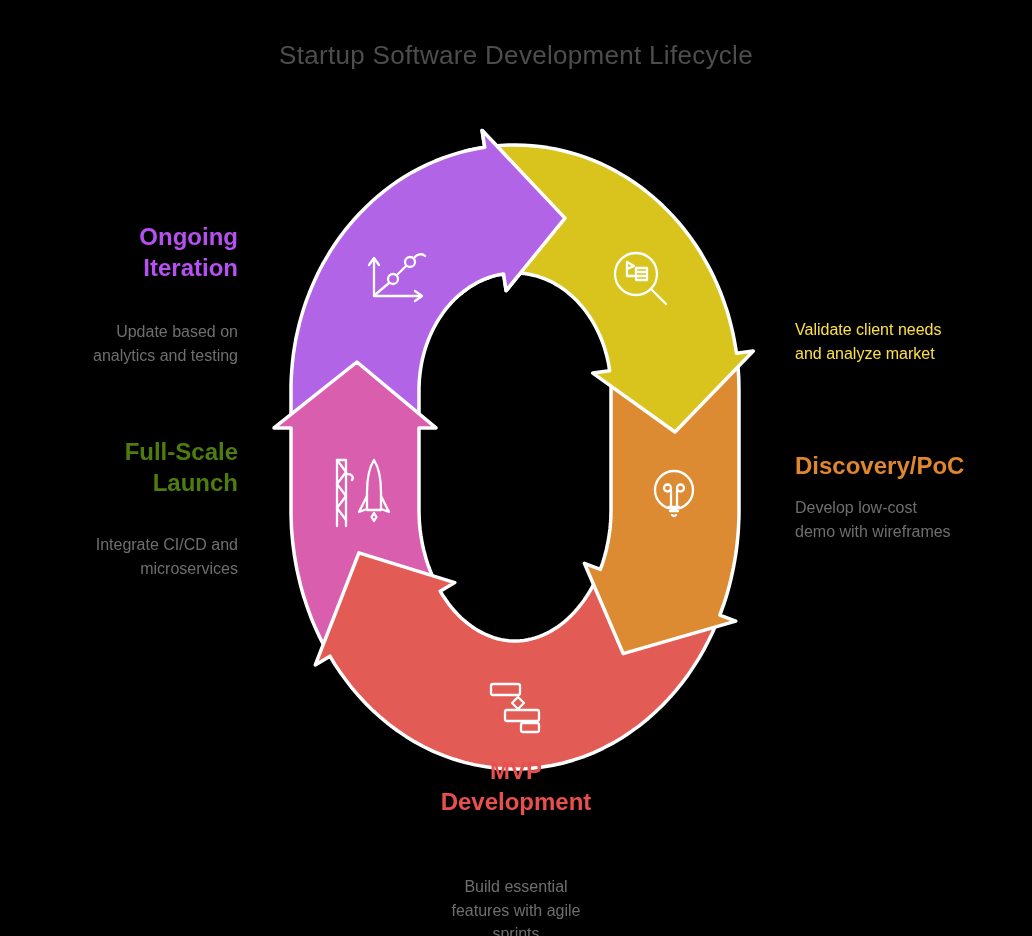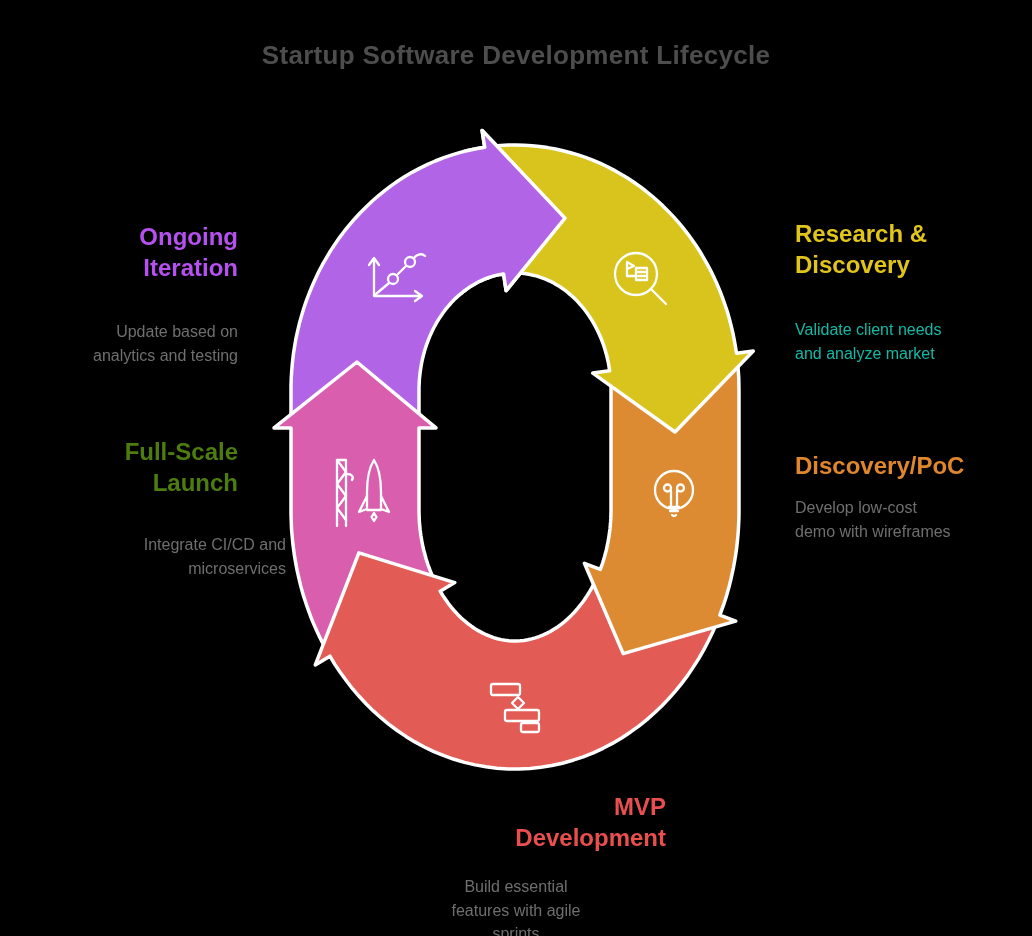--- a/index.html
+++ b/index.html
@@ -5,42 +5,42 @@
   html,body{margin:0;padding:0;}
   body{
     width:1032px;height:936px;position:relative;overflow:hidden;
     font-family:"Liberation Sans", sans-serif;
     background:#000;
   }
   #stage-area{position:absolute;inset:0;}
   svg{position:absolute;left:0;top:0;}
   .page-title{
     position:absolute;left:0;top:40px;width:1032px;
-    text-align:center;font-size:26px;font-weight:700;letter-spacing:.3px;
+    text-align:center;font-size:26px;font-weight:400;letter-spacing:.3px;
   }
   .stage-label{
     position:absolute;font-size:24px;font-weight:700;line-height:1.28;
     white-space:pre-line;
   }
   .stage-desc{
     position:absolute;font-size:16px;font-weight:400;line-height:1.47;
     white-space:pre-line;
     margin-top:29px;
   }
   .align-right{text-align:right;}
   .align-center{text-align:center;}
   #label-research{left:795px;top:219px;}
   #desc-research{left:795px;top:289px;}
   #label-prototype{left:795px;top:451px;}
   #desc-prototype{left:795px;top:467px;}
   #label-ongoing{left:0;top:222px;width:238px;}
   #desc-ongoing{left:0;top:291px;width:238px;}
   #label-fullscale{left:0;top:437px;width:238px;}
-  #desc-fullscale{left:0;top:504px;width:238px;padding-left:48px;}
-  #label-mvp{left:366px;top:792px;width:300px;text-align:right;}
+  #desc-fullscale{left:0;top:504px;width:238px;}
+  #label-mvp{left:366px;top:756px;width:300px;}
   #desc-mvp{left:366px;top:846px;width:300px;}
   .icon{fill:none;stroke-width:2.3;stroke-linecap:round;stroke-linejoin:round;}
 </style>
 </head>
 <body style="background: rgb(0, 0, 0);">
 
 <div id="stage-area">
 
   <svg width="1032" height="936" viewBox="0 0 1032 936">
     <defs>
@@ -99,23 +99,21 @@
     <g class="icon" transform="translate(516,706)" stroke="#ffffff">
       <rect x="-25" y="-22" width="29" height="11" rx="2"></rect>
       <path d="M2,-9 l6,6 l-6,6 l-6,-6 z"></path>
       <rect x="-11" y="4" width="34" height="11" rx="2"></rect>
       <rect x="5" y="17" width="18" height="9" rx="2"></rect>
     </g>
   </svg>
 
   <div class="page-title" style="color: rgb(77, 77, 77);">Startup Software Development Lifecycle</div>
 
-  <div class="stage-label" id="label-research" style="color: rgb(226, 197, 26);">Research &amp;
-Discovery</div>
-  <div class="stage-desc" id="desc-research" style="color: #14b8a6;">Validate client needs
+  <div class="stage-desc" id="desc-research" style="color: #fde047;">Validate client needs
 and analyze market</div>
 
   <div class="stage-label" id="label-prototype" style="color: rgb(224, 134, 44);">Discovery/PoC</div>
   <div class="stage-desc" id="desc-prototype" style="color: rgb(111, 111, 111);">Develop low-cost
 demo with wireframes</div>
 
   <div class="stage-label align-center" id="label-mvp" style="color: rgb(233, 79, 79);">MVP
 Development</div>
   <div class="stage-desc align-center" id="desc-mvp" style="color: rgb(111, 111, 111);">Build essential
 features with agile

